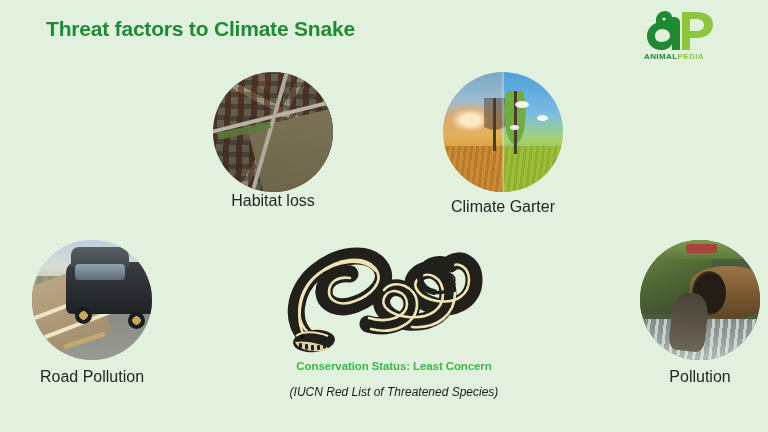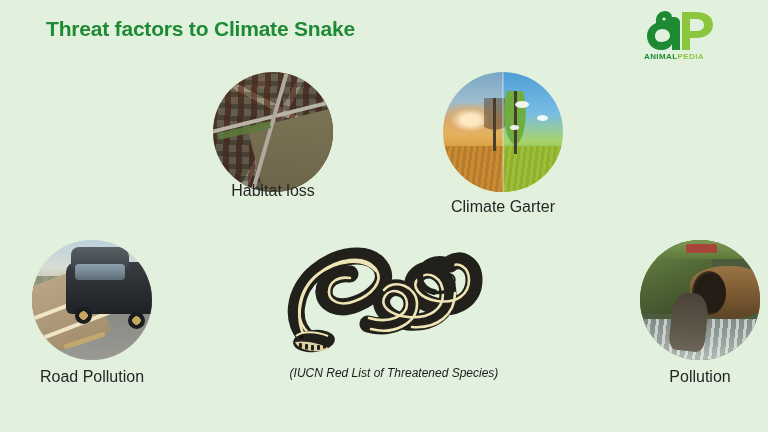--- a/index.html
+++ b/index.html
@@ -112,21 +112,21 @@
     background: #b0aa9c;
     transform: rotate(16deg);
   }
   .suburb .green-strip {
     position: absolute; left: 4%; top: 46%;
     width: 44%; height: 7px;
     background: #5c7a3c;
     transform: rotate(-13deg);
     opacity: .9;
   }
-  #label-habitat { left: 213px; top: 182px; width: 120px; }
+  #label-habitat { left: 213px; top: 192px; width: 120px; }
 
   
   #photo-climate { left: 443px; top: 72px; width: 120px; height: 120px; }
   .climate { width: 100%; height: 100%; position: relative; }
   .climate .half-dry {
     position: absolute; left: 0; top: 0; width: 50%; height: 100%;
     background:
       linear-gradient(180deg, #79a7c4 0%, #9cbcd0 24%, #d8a86a 41%, #e3b25c 52%,
                       #d79b3e 66%, #c98b33 82%, #b87b2c 100%);
   }
@@ -308,21 +308,21 @@
     text-align: center;
   }
   #conservation-status {
     font-size: 11.5px;
     font-weight: bold;
     color: #3db54a;
     letter-spacing: -0.1px;
     white-space: nowrap;
   }
   #conservation-source {
-    margin-top: 6px;
+    margin-top: 13px;
     font-size: 12px;
     font-style: italic;
     color: #1c1c1c;
     white-space: nowrap;
   }
 </style>
 </head>
 <body>
 
 <div id="page-title">Threat factors to Climate Snake</div>
@@ -471,14 +471,15 @@
     <g fill="none" stroke="#22201b" stroke-linecap="round">
       <path d="M178 36 C170 30 156 32 150 42" stroke-width="9"></path>
       <path d="M150 42 C144 52 152 62 162 64" stroke-width="6"></path>
       <path d="M162 64 C172 66 180 62 182 56" stroke-width="3.4"></path>
       <path d="M182 56 C184 51 182 47 178 46" stroke-width="2"></path>
     </g>
   </svg>
 </div>
 
 <div id="conservation">
+  <div id="conservation-status">Conservation Status: Least Concern</div>
   <div id="conservation-source">(IUCN Red List of Threatened Species)</div>
 </div>
 
 </body></html>

